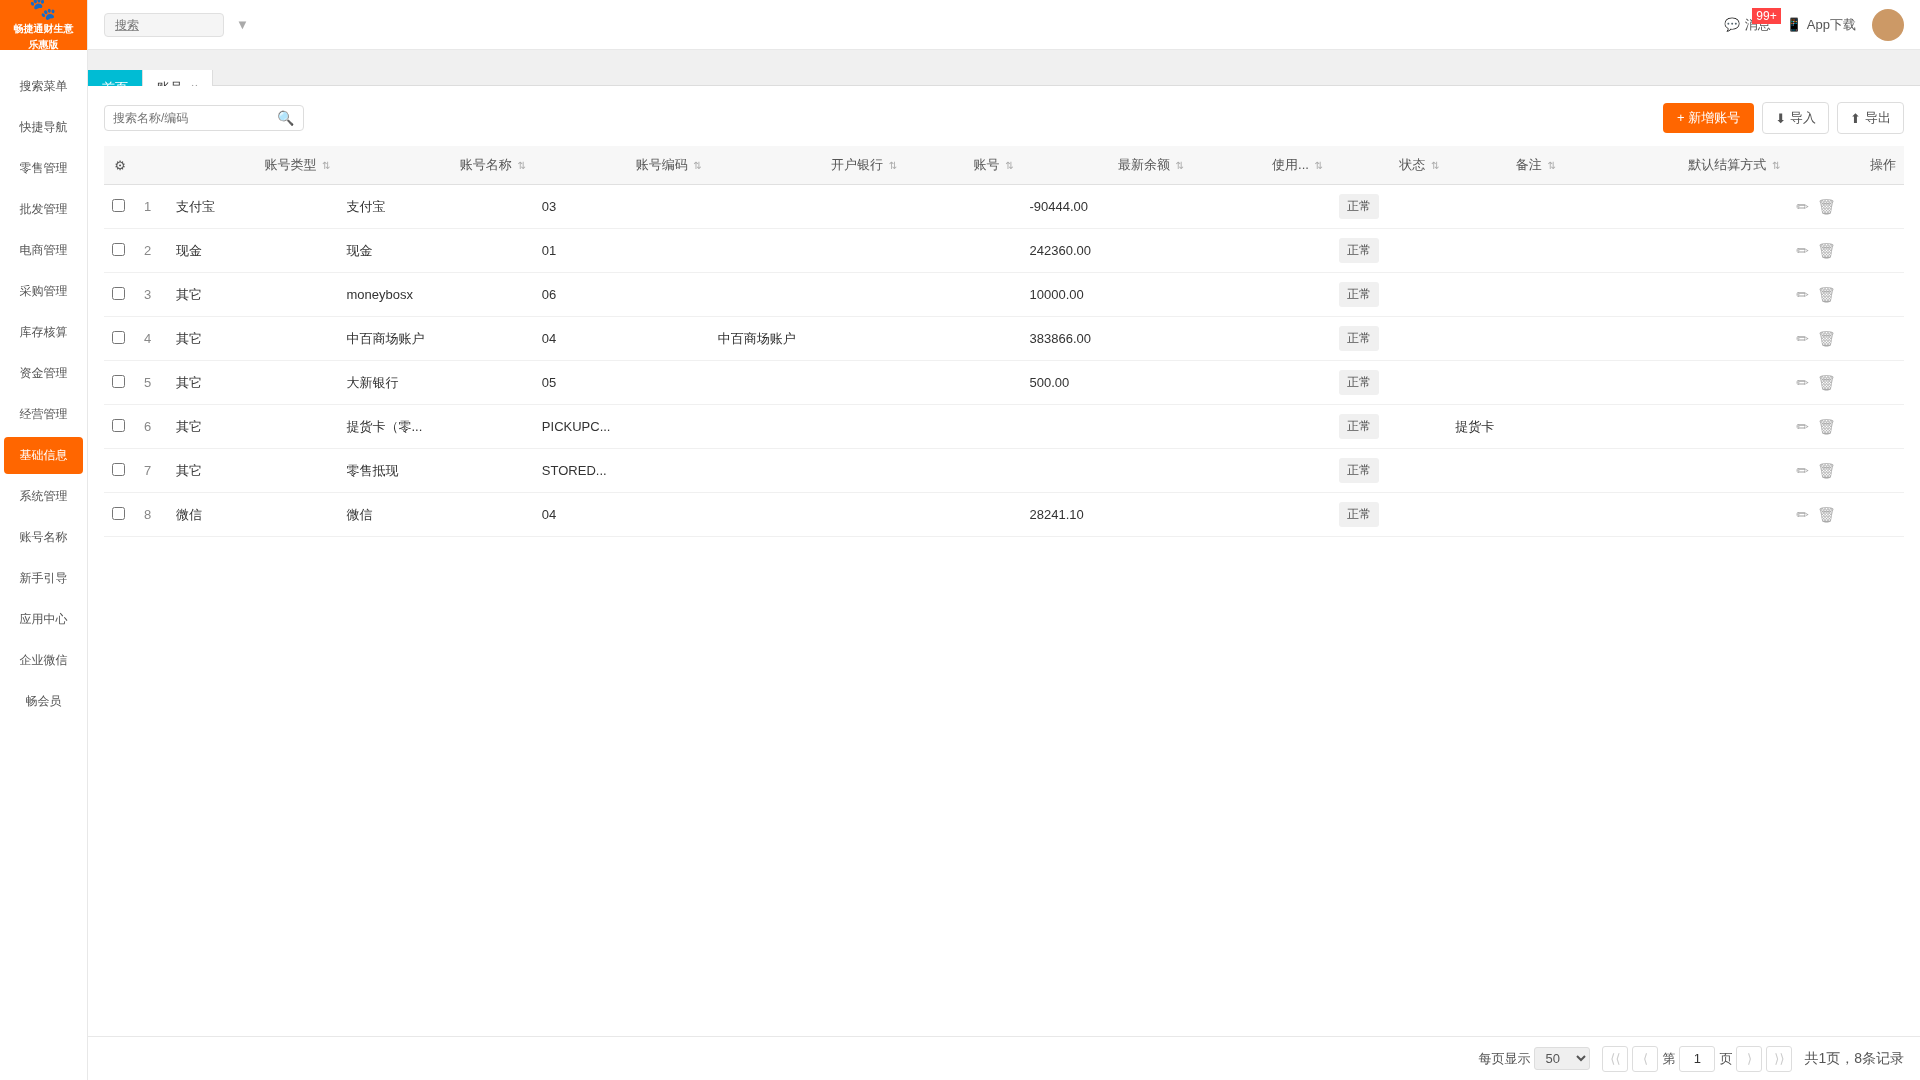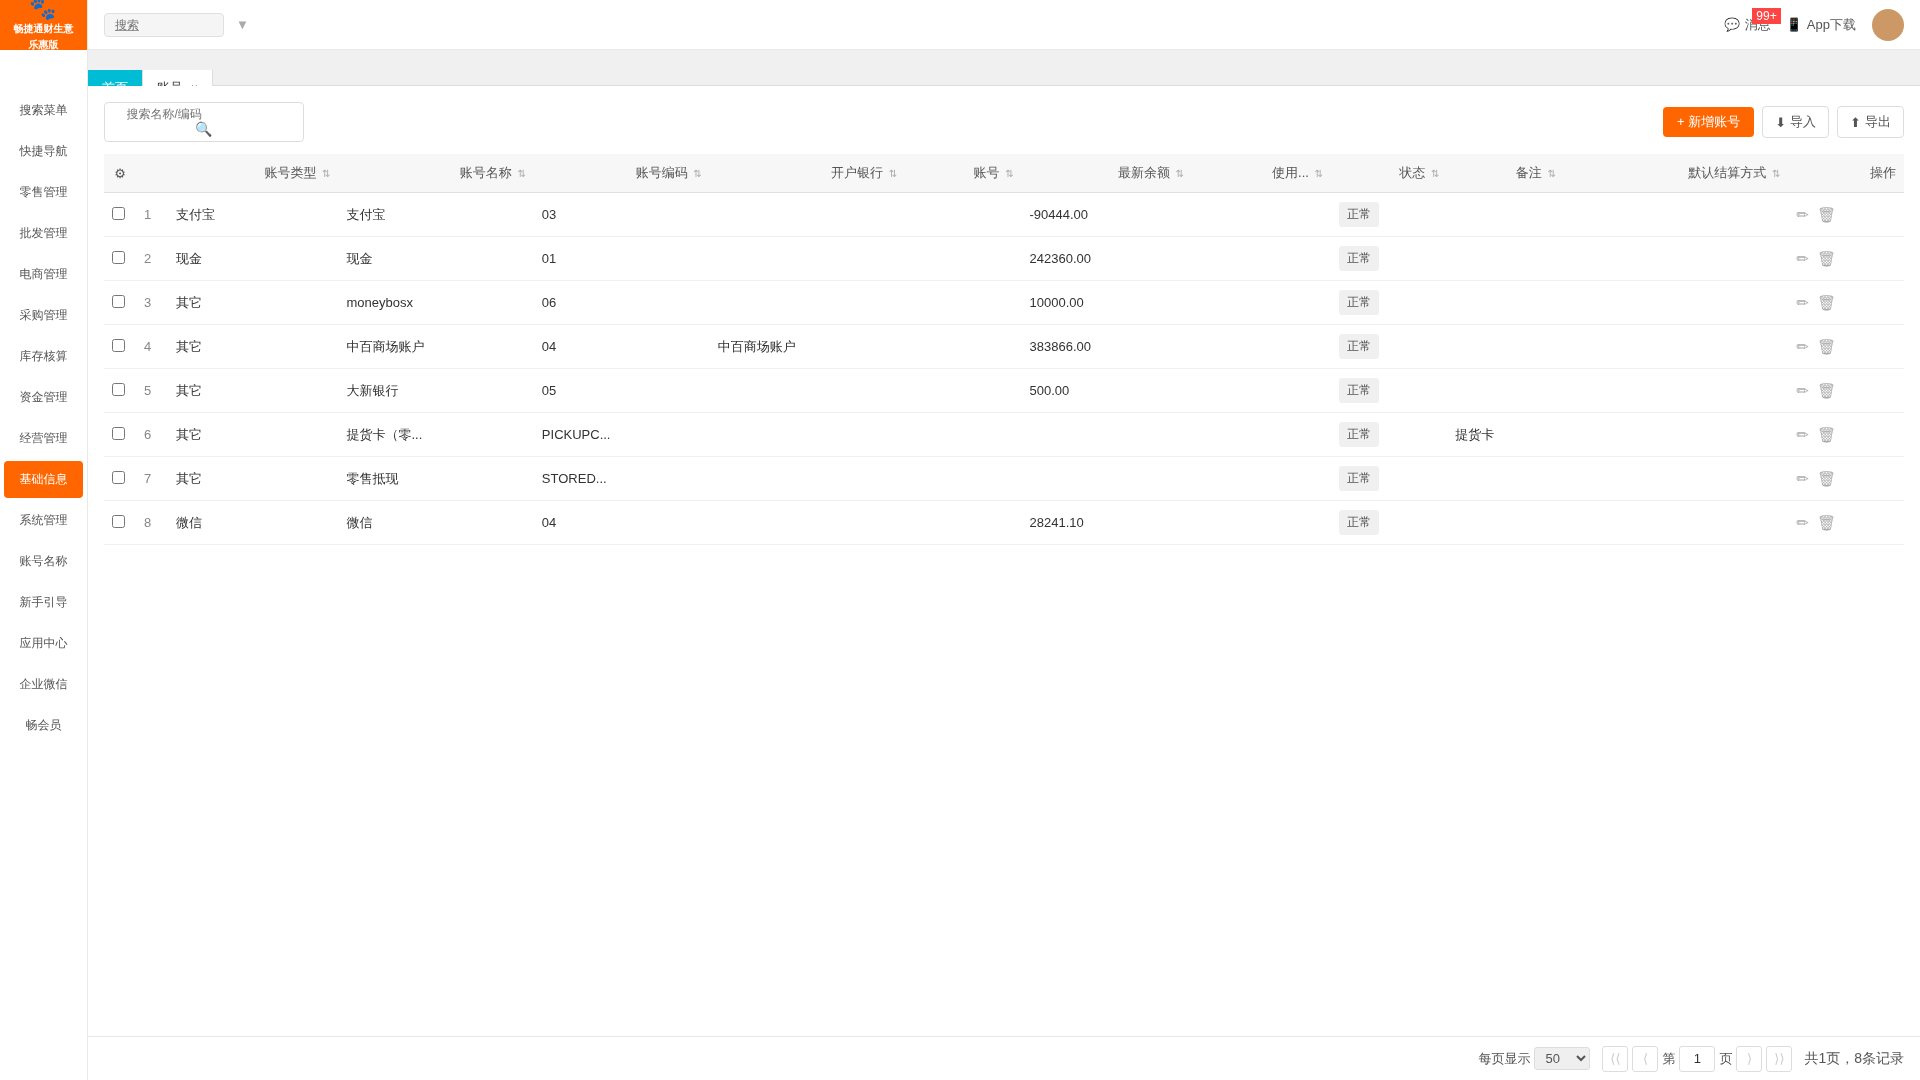--- a/index.html
+++ b/index.html
@@ -32,22 +32,21 @@
     }
     .sidebar-logo-text {
       font-size: 10px;
       margin-top: 2px;
     }
     .sidebar-menu {
       display: flex;
       flex-direction: column;
       flex: 1;
       overflow-y: auto;
-      padding-top: 4px;
-      margin-top: 36px;
+      padding-top: 16px;
     }
     .sidebar-item {
       padding: 10px 4px;
       text-align: center;
       cursor: pointer;
       color: #555;
       font-size: 12px;
       border-radius: 4px;
       margin: 2px 4px;
       transition: background 0.2s;
@@ -190,21 +189,20 @@
     }
     .toolbar-left { display: flex; align-items: center; gap: 8px; }
     .search-box {
       display: flex;
       align-items: center;
       border: 1px solid #ddd;
       border-radius: 4px;
       padding: 4px 8px;
       background: #fff;
       width: 200px;
-      flex-direction: column;
     }
     .search-input {
       border: none;
       outline: none;
       font-size: 12px;
       color: #999;
       flex: 1;
     }
     .search-icon { color: #999; font-size: 14px; cursor: pointer; }
 

